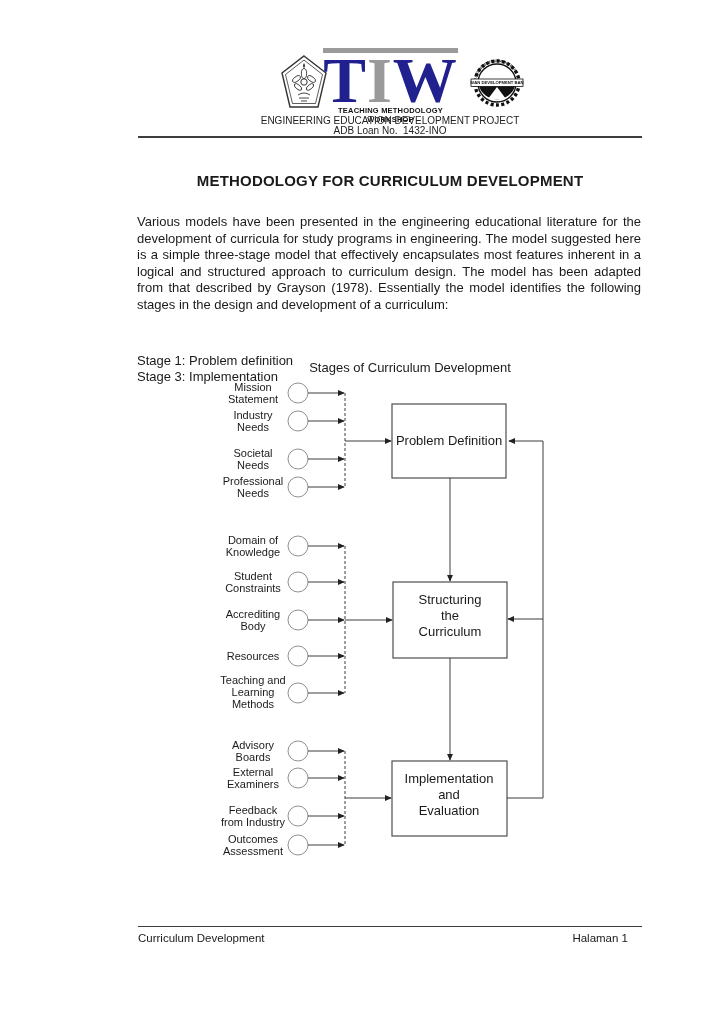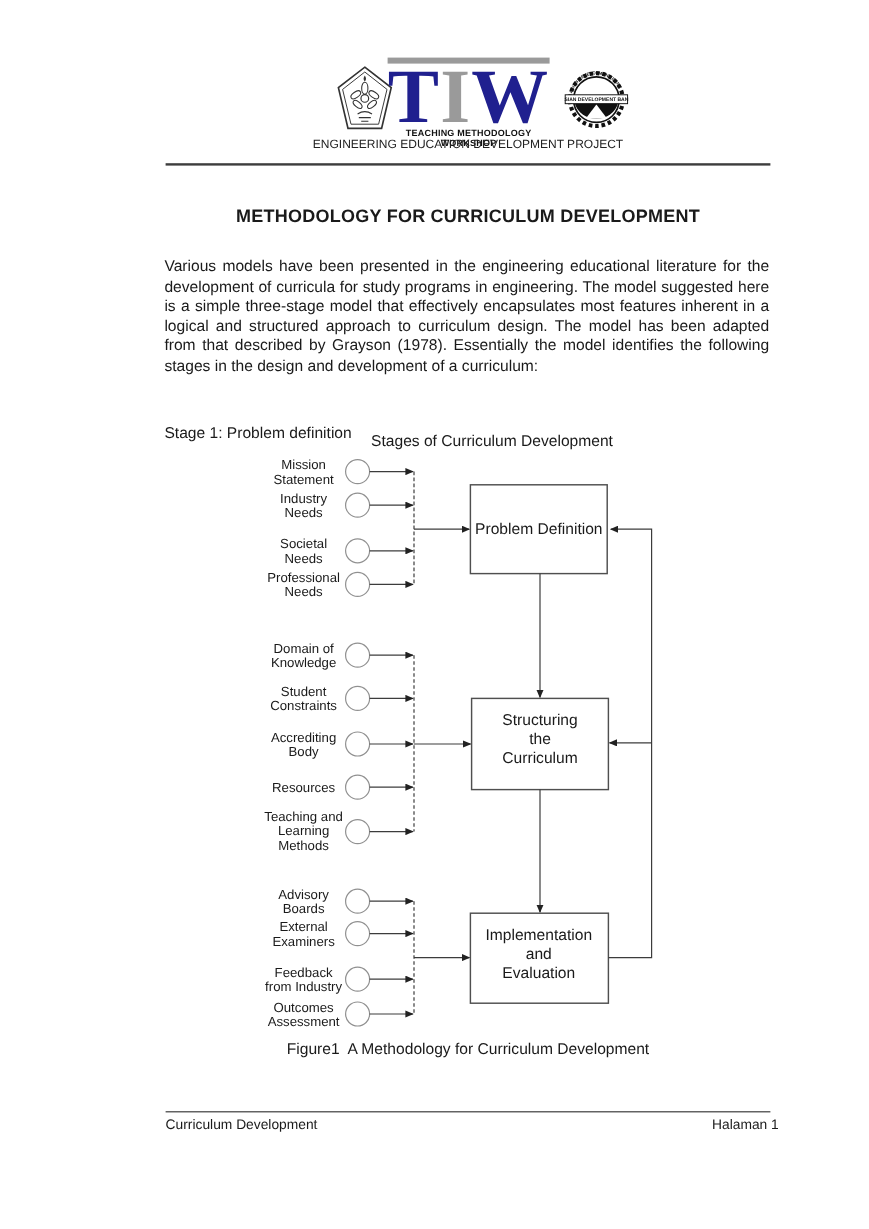--- a/index.html
+++ b/index.html
@@ -61,28 +61,30 @@
     <path d="M 8.6,30 A 19,19 0 0 0 45.4,30 L 8.6,30 Z" fill="#111"></path>
     <polygon points="27,32 18,44 36,44" fill="#ffffff"></polygon>
     <rect x="1" y="24" width="52" height="7.4" fill="#ffffff" stroke="#111" stroke-width="0.8"></rect>
     <text x="27" y="29.4" text-anchor="middle" style="font-size:4.2px;font-weight:bold;fill:#111;">ASIAN DEVELOPMENT BANK</text>
     <text style="font-size:3.6px;font-weight:bold;fill:#111;">
       <textPath href="#arcTop" startOffset="8%">ASIAN DEVELOPMENT BANK</textPath>
     </text>
   </svg>
 
   <div class="abs hdr-line" style="left:138px;top:115px;width:504px;">ENGINEERING EDUCATION DEVELOPMENT PROJECT</div>
+  <div class="abs hdr-line" style="left:138px;top:125px;width:504px;">ADB Loan No.  1432-INO</div>
   <div class="abs rule" style="left:138px;top:136px;width:504px;height:2px;"></div>
 
   <div class="abs doc-title" style="left:138px;top:172px;width:504px;">METHODOLOGY FOR CURRICULUM DEVELOPMENT</div>
 
   <div class="abs para" style="left:137px;top:214px;width:504px;">Various models have been presented in the engineering educational literature for the development of curricula for study programs in engineering. The model suggested here is a simple three-stage model that effectively encapsulates most features inherent in a logical and structured approach to curriculum design. The model has been adapted from that described by Grayson (1978). Essentially the model identifies the following stages in the design and development of a curriculum:</div>
 
   <div class="abs" style="left:137px;top:311px;margin-top:42px;">
     <div class="stage-line">Stage 1: Problem definition</div>
+    <div class="stage-line">Stage 3: Implementation</div>
   </div>
 
   <div class="abs diagram-title" style="left:200px;top:360px;width:420px;">Stages of Curriculum Development</div>
 
   <svg class="abs" style="left:0;top:375px;" width="724" height="485" viewBox="0 375 724 485">
     <defs>
       <marker id="arr" markerWidth="7" markerHeight="6" refX="6.2" refY="3" orient="auto">
         <path d="M0,0 L7,3 L0,6 Z" fill="#222"></path>
       </marker>
     </defs>
@@ -163,19 +165,18 @@
     <text class="lbl" x="253" y="749" text-anchor="middle">Advisory</text>
     <text class="lbl" x="253" y="761" text-anchor="middle">Boards</text>
     <text class="lbl" x="253" y="776" text-anchor="middle">External</text>
     <text class="lbl" x="253" y="788" text-anchor="middle">Examiners</text>
     <text class="lbl" x="253" y="814" text-anchor="middle">Feedback</text>
     <text class="lbl" x="253" y="826" text-anchor="middle">from Industry</text>
     <text class="lbl" x="253" y="843" text-anchor="middle">Outcomes</text>
     <text class="lbl" x="253" y="855" text-anchor="middle">Assessment</text>
   </svg>
 
-  <div class="abs caption" style="left:138px;top:866px;width:504px;">Figure1  A Methodology for Curriculum Development</div>
 
   <div class="abs rule" style="left:138px;top:926px;width:504px;height:1px;"></div>
   <div class="abs footer-text" style="left:138px;top:932px;">Curriculum Development</div>
-  <div class="abs footer-text" style="left:145px;top:932px;width:504px;text-align:right;">Halaman 1</div>
+  <div class="abs footer-text" style="left:124px;top:932px;width:504px;text-align:right;">Halaman 1</div>
 
 </div>
 
 </body></html>

